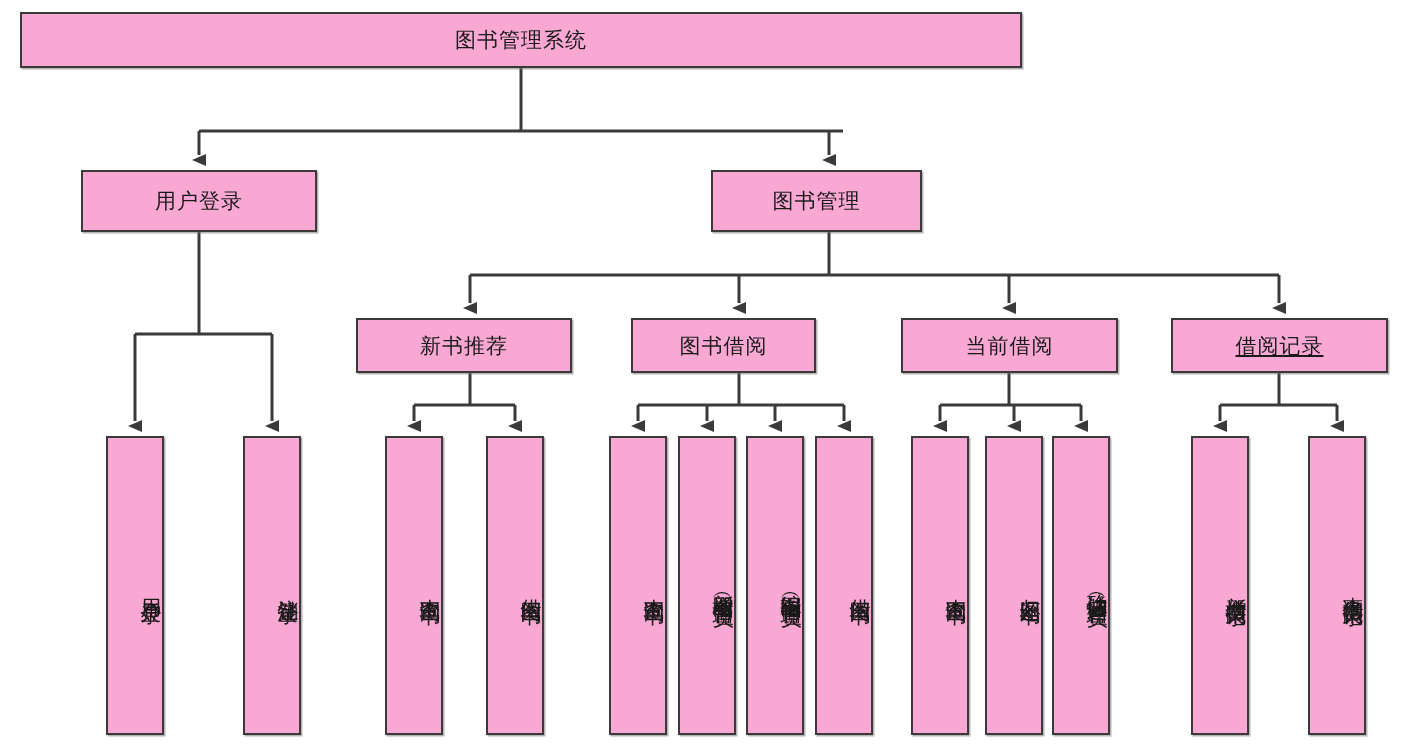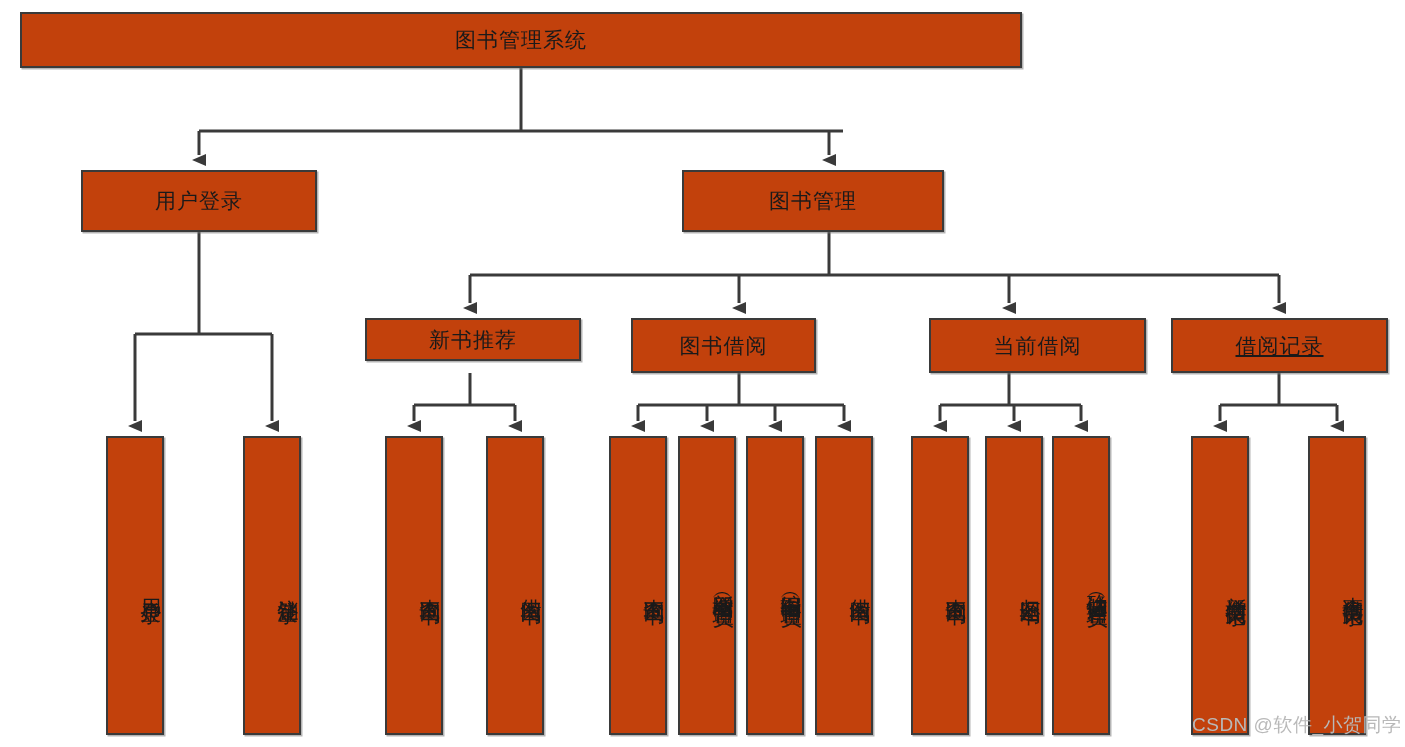--- a/index.html
+++ b/index.html
@@ -20,21 +20,21 @@
   #diagram-svg {
     position: absolute;
     left: 0;
     top: 0;
     width: 1405px;
     height: 747px;
   }
   .node {
     position: absolute;
     box-sizing: border-box;
-    background: #c2410c;
+    background: #f9a8d4;
     border: 2px solid #3a3a3a;
     display: flex;
     align-items: center;
     justify-content: center;
     color: #1a1a1a;
     box-shadow: 1.5px 1.5px 0 rgba(120,120,120,0.55);
   }
   .node.horiz {
     font-size: 21px;
     letter-spacing: 1px;
@@ -120,31 +120,31 @@
     </g>
   </svg>
 
   <div class="node horiz node-root" style="left:20px; top:12px; width:1002px; height:56px;">
     <span>图书管理系统</span>
   </div>
 
   <div class="node horiz" style="left:81px; top:170px; width:236px; height:62px;">
     <span>用户登录</span>
   </div>
-  <div class="node horiz" style="left:682px; top:170px; width:262px; height:62px;">
+  <div class="node horiz" style="left:711px; top:170px; width:211px; height:62px;">
     <span>图书管理</span>
   </div>
 
-  <div class="node horiz" style="left:365px; top:318px; width:216px; height:43px;">
+  <div class="node horiz" style="left:356px; top:318px; width:216px; height:55px;">
     <span>新书推荐</span>
   </div>
   <div class="node horiz" style="left:631px; top:318px; width:185px; height:55px;">
     <span>图书借阅</span>
   </div>
-  <div class="node horiz" style="left:901px; top:318px; width:217px; height:55px;margin-left:28px;">
+  <div class="node horiz" style="left:901px; top:318px; width:217px; height:55px;">
     <span>当前借阅</span>
   </div>
   <div class="node horiz" style="left:1171px; top:318px; width:217px; height:55px;text-decoration:underline;">
     <span>借阅记录</span>
   </div>
 
   <div class="node vert" style="left:106px; top:436px; width:58px; height:299px;">
     <span class="vtext">用户登录</span>
   </div>
   <div class="node vert" style="left:243px; top:436px; width:58px; height:299px;">
@@ -177,15 +177,14 @@
   <div class="node vert" style="left:1052px; top:436px; width:58px; height:299px;">
     <span class="vtext">确认归还（管理员）</span>
   </div>
   <div class="node vert" style="left:1191px; top:436px; width:58px; height:299px;">
     <span class="vtext">新增借阅记录</span>
   </div>
   <div class="node vert" style="left:1308px; top:436px; width:58px; height:299px;">
     <span class="vtext">查询借阅记录</span>
   </div>
 
-  <div class="watermark" style="left:1192px; top:712px;">CSDN @软件_小贺同学</div>
 
 </div>
 
 </body></html>

